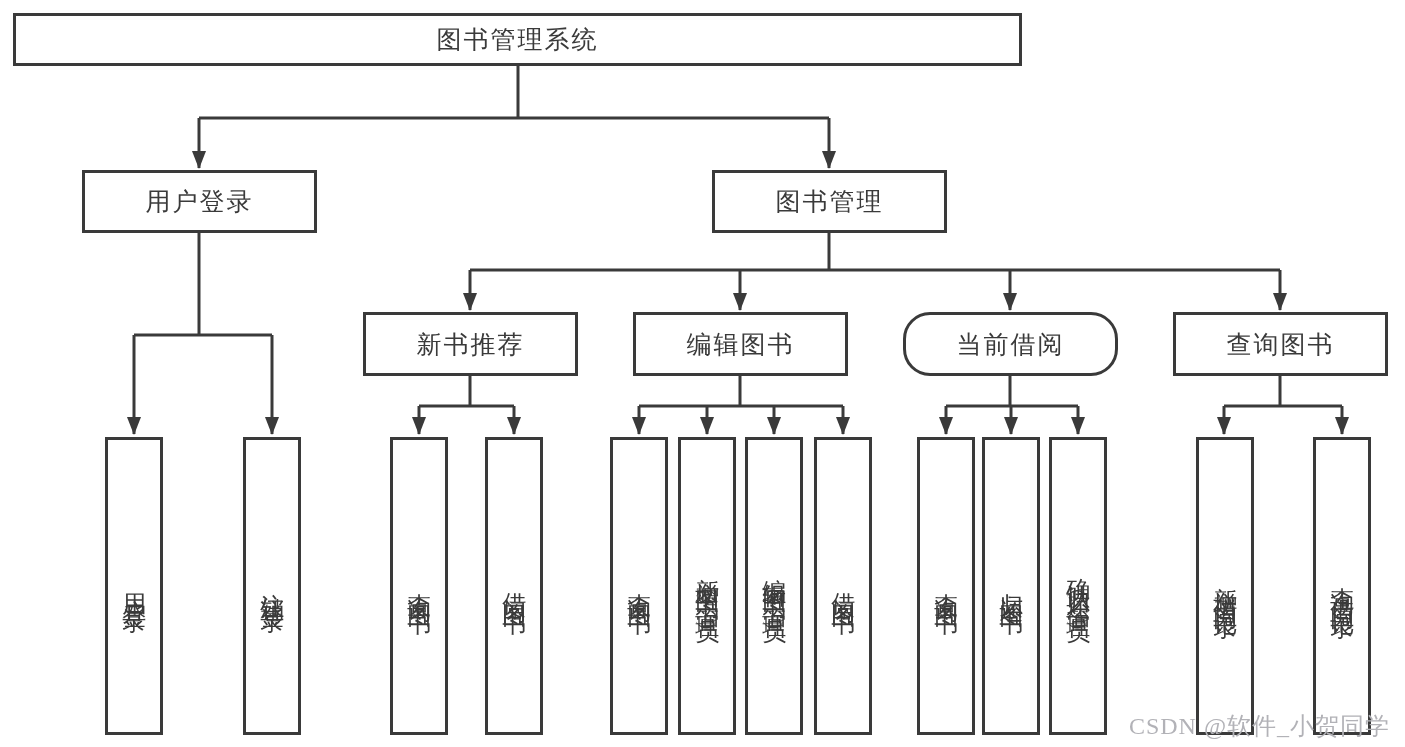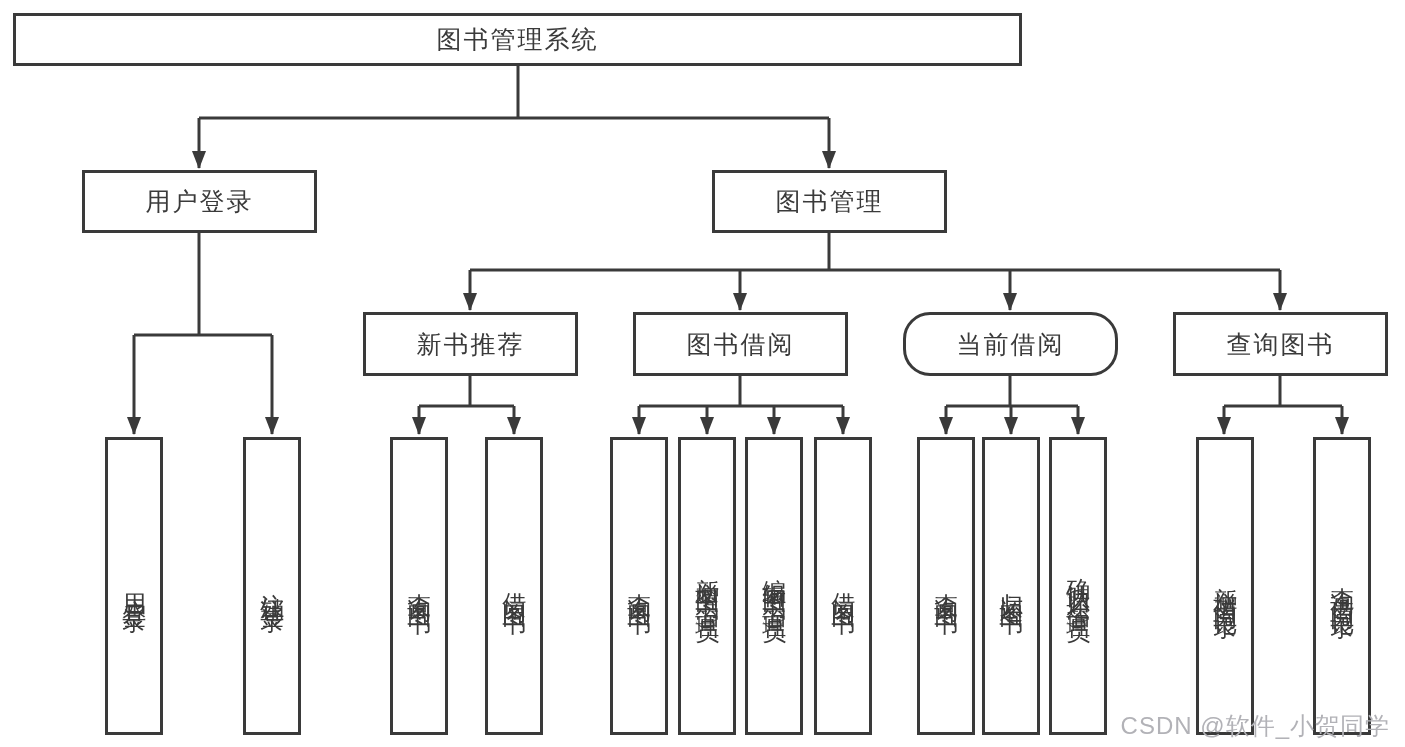--- a/index.html
+++ b/index.html
@@ -1,20 +1,20 @@
 <!DOCTYPE html>
 <html><head>
 <meta charset="utf-8">
 <style>
   html, body { margin: 0; padding: 0; background: #ffffff; }
   .stage {
     position: relative;
     width: 1405px; height: 747px;
     background: #ffffff;
-    font-family: Liberation Sans, sans-serif;
+    font-family: Liberation Serif, serif;
     overflow: hidden;
   }
   .connector-layer {
     position: absolute; left: 0; top: 0;
     width: 1405px; height: 747px;
   }
   .hbox {
     position: absolute;
     box-sizing: border-box;
     border: 3px solid #3a3a3a;
@@ -108,21 +108,21 @@
       <line x1="1342" y1="406" x2="1342" y2="434" marker-end="url(#arrow)"></line>
     </g>
   </svg>
 
   <div class="hbox root-box">图书管理系统</div>
 
   <div class="hbox l2-box l2-left">用户登录</div>
   <div class="hbox l3-box m1">新书推荐</div>
 
   <div class="hbox l2-box l2-right">图书管理</div>
-  <div class="hbox l3-box m2">图书借阅</div>
+  <div class="hbox l3-box m2">编辑图书</div>
   <div class="hbox l3-box m3">当前借阅</div>
   <div class="hbox l3-box m4">查询图书</div>
 
   <div class="vbox" style="left:105px">
     <span class="vtext">用户登录</span>
   </div>
   <div class="vbox" style="left:243px">
     <span class="vtext">注销登录</span>
   </div>
 

